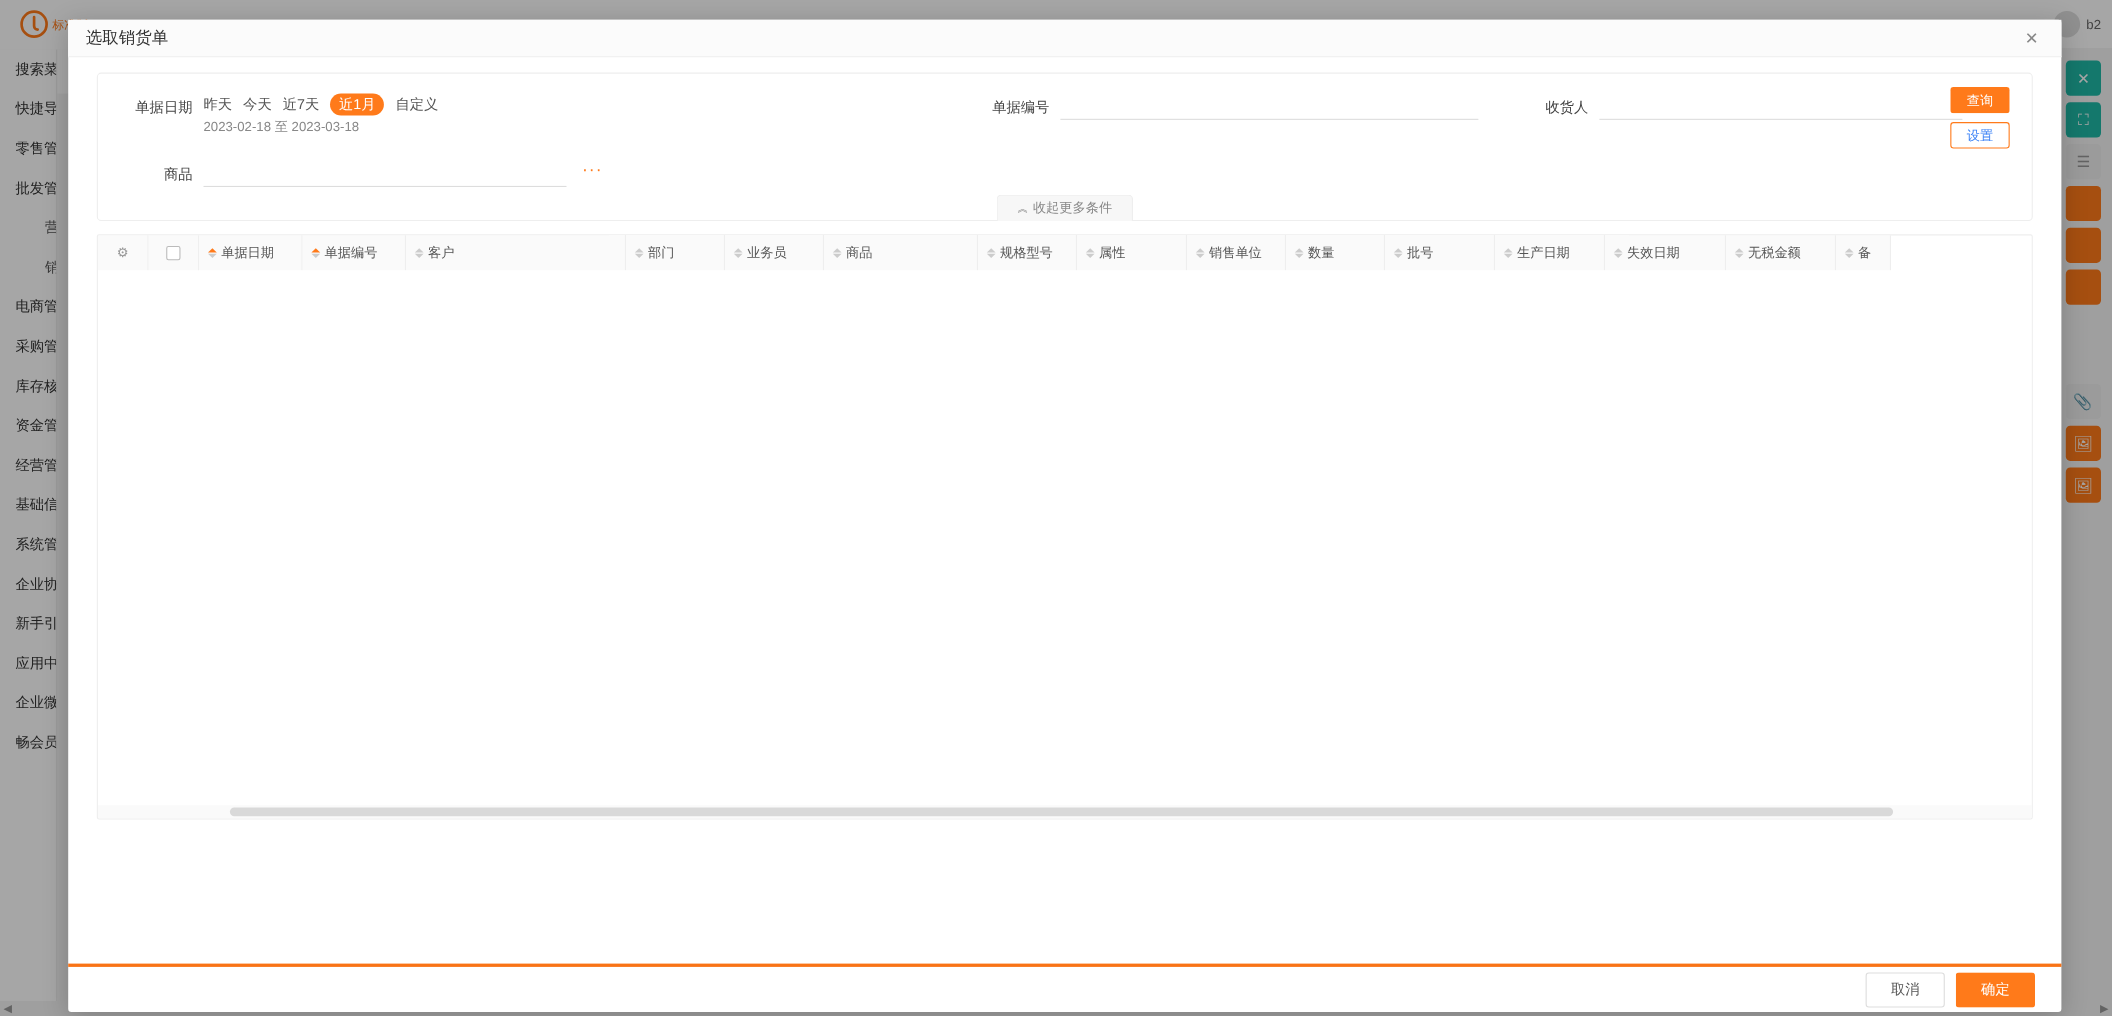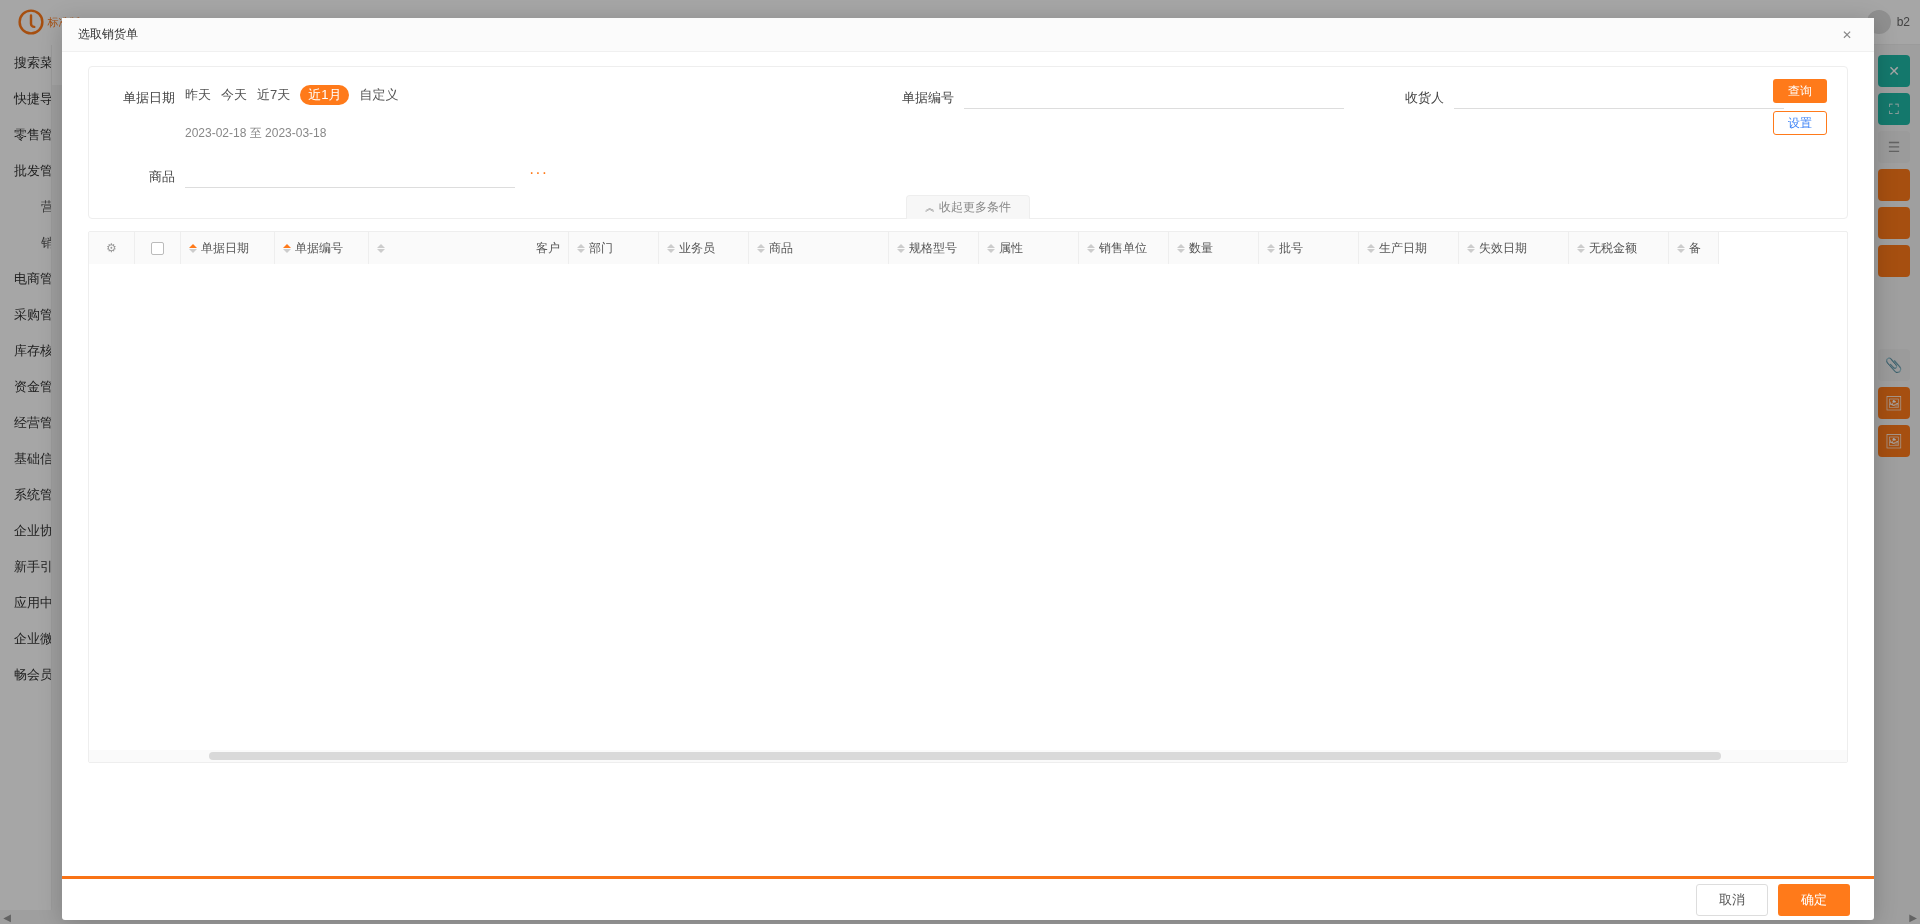--- a/index.html
+++ b/index.html
@@ -20,32 +20,32 @@
 .tool-orange{background:#ff7a1a;}
 .tool-teal{background:#1fb8a6;}
 .tool-gray{background:#eee;color:#999;}
 .bg-actionbar{position:absolute;left:52px;right:52px;top:45px;height:40px;background:#fff;display:flex;align-items:center;justify-content:flex-end;padding:0 10px;gap:6px;}
 .ab-btn{height:26px;padding:0 10px;border-radius:3px;font-size:12px;display:flex;align-items:center;}
 .ab-teal{background:#1fb8a6;color:#fff;}
 .ab-icon{width:26px;justify-content:center;border:1px solid #ddd;color:#888;background:#fff;}
 
 .mask{position:absolute;inset:0;background:rgba(0,0,0,.35);} 
 .modal{position:absolute;left:62px;top:18px;right:46px;bottom:4px;background:#fff;border-radius:3px;box-shadow:0 4px 24px rgba(0,0,0,.2);display:flex;flex-direction:column;}
-.m-head{height:34px;display:flex;align-items:center;padding:0 16px;border-bottom:1px solid #f0f0f0;font-size:12px;background:#fbfbfb}
+.m-head{height:34px;display:flex;align-items:center;padding:0 16px;border-bottom:1px solid #f0f0f0;font-size:15px;background:#fbfbfb}
 .m-close{margin-left:auto;width:22px;height:22px;display:flex;align-items:center;justify-content:center;color:#888;cursor:pointer;border-radius:2px;}
 .m-body{flex:1;overflow:auto;padding:14px 26px 0 26px;position:relative;}
 
 .filter-card{border:1px solid #eee;border-radius:4px;padding:18px 26px 30px 26px;position:relative;margin-bottom:12px;background:#fff;}
 .filter-row{display:flex;align-items:flex-start;gap:40px;}
 .f-group{display:flex;align-items:flex-start;gap:10px;}
 .f-label{width:60px;text-align:right;color:#444;padding-top:4px;font-size:13px;}
 .date-opts{display:flex;align-items:center;gap:10px;flex-wrap:wrap;}
 .date-opt{font-size:13px;color:#555;cursor:pointer;}
 .date-opt.active{background:#ff7a1a;color:#fff;padding:1px 8px;border-radius:10px;}
-.date-range{font-size:12px;color:#888;width:100%;margin-top:20px;}
+.date-range{font-size:12px;color:#888;width:100%;margin-top:2px;}
 .f-input{border:none;border-bottom:1px solid #ddd;height:24px;width:380px;font-size:13px;outline:none;background:transparent;}
 .f-input.sm{width:330px;}
 .f-more{color:#ff7a1a;font-size:16px;cursor:pointer;padding:0 4px;letter-spacing:1px;}
 .filter-actions{position:absolute;right:20px;top:12px;display:flex;flex-direction:column;gap:8px;}
 .btn{height:24px;min-width:48px;padding:0 14px;border-radius:3px;font-size:12px;display:flex;align-items:center;justify-content:center;cursor:pointer;border:1px solid transparent;}
 .btn-primary{background:#ff7a1a;color:#fff;}
 .btn-outline{background:#fff;color:#3b82f6;border-color:#ff7a1a;}
 .filter-row2{margin-top:22px;}
 .collapse-bar{position:absolute;left:50%;bottom:-1px;transform:translateX(-50%);background:#f7f7f7;border:1px solid #eee;border-bottom:none;border-radius:4px 4px 0 0;padding:3px 18px;font-size:12px;color:#888;display:flex;align-items:center;gap:4px;cursor:pointer;}
 
@@ -205,21 +205,21 @@
               </span>
               <span>单据日期</span>
             </div>
             <div class="th" style="width: 94px;">
               <span class="sort asc">
                 <span class="up"></span>
                 <span class="dn"></span>
               </span>
               <span>单据编号</span>
             </div>
-            <div class="th" style="width: 200px; justify-content: space-between;">
+            <div class="th" style="width: 200px;">
               <span class="sort ">
                 <span class="up"></span>
                 <span class="dn"></span>
               </span>
               <span>客户</span>
             </div>
             <div class="th" style="width: 90px; align-items: center;">
               <span class="sort ">
                 <span class="up"></span>
                 <span class="dn"></span>

